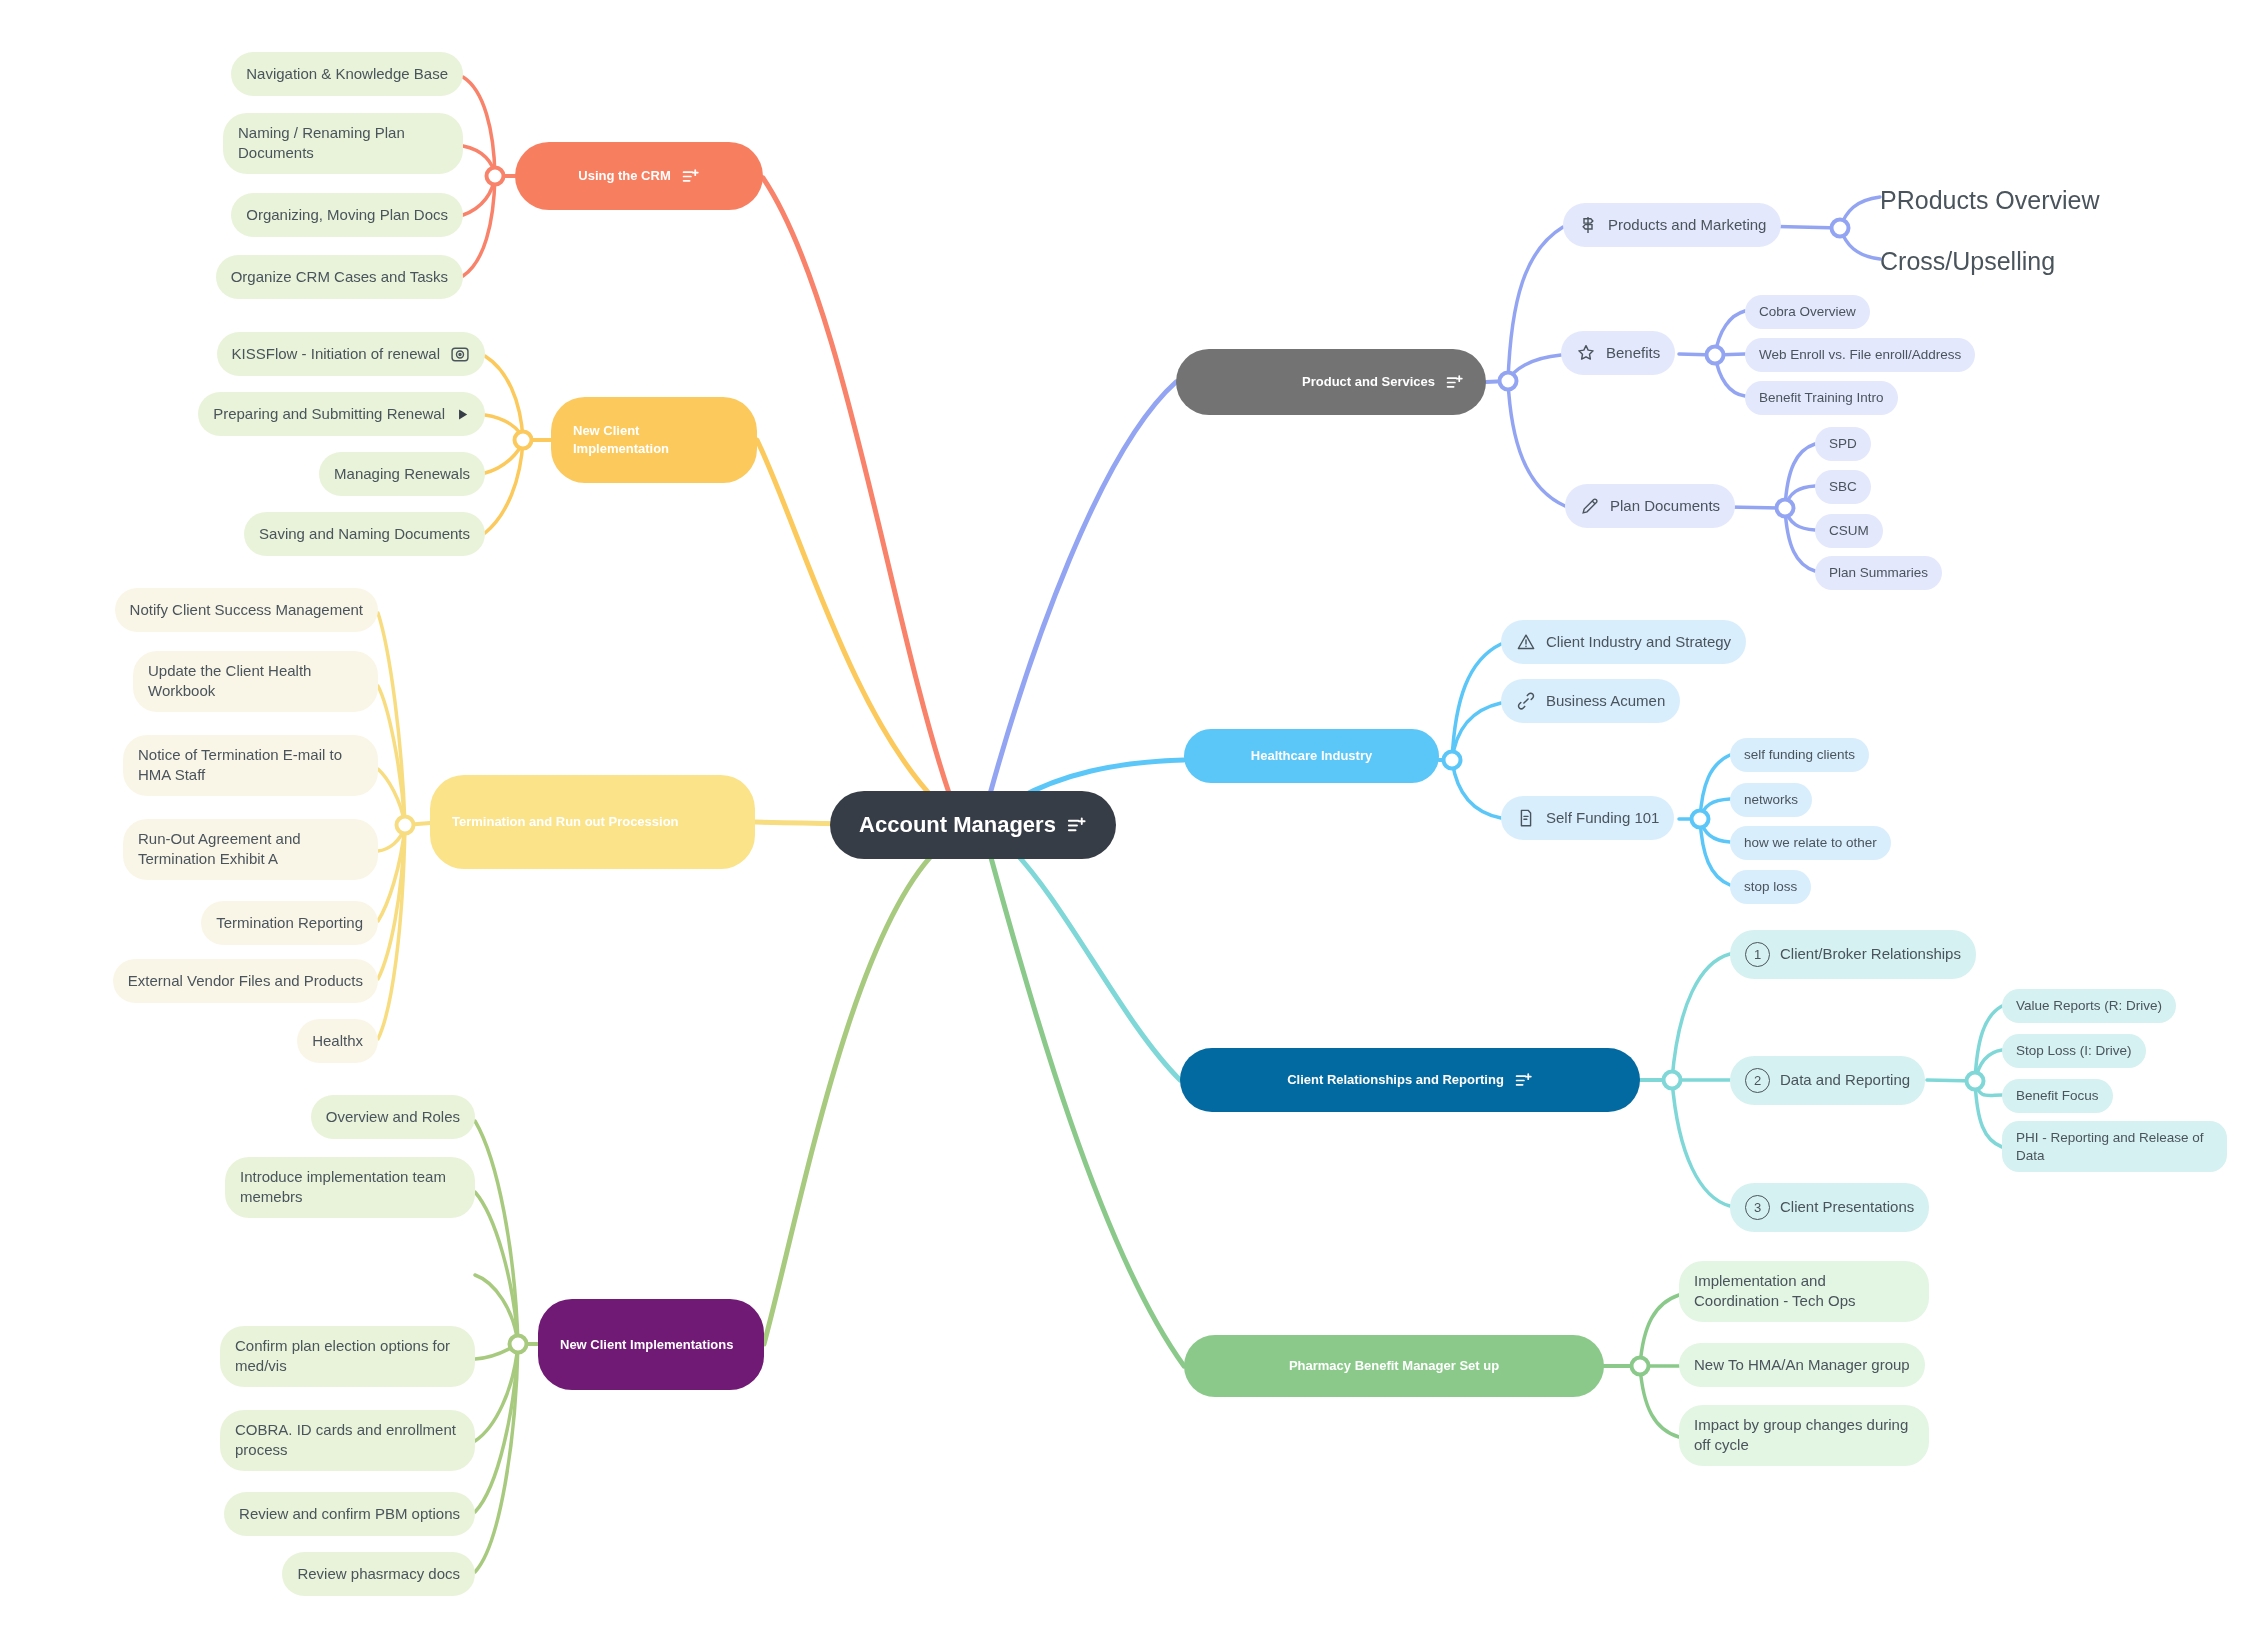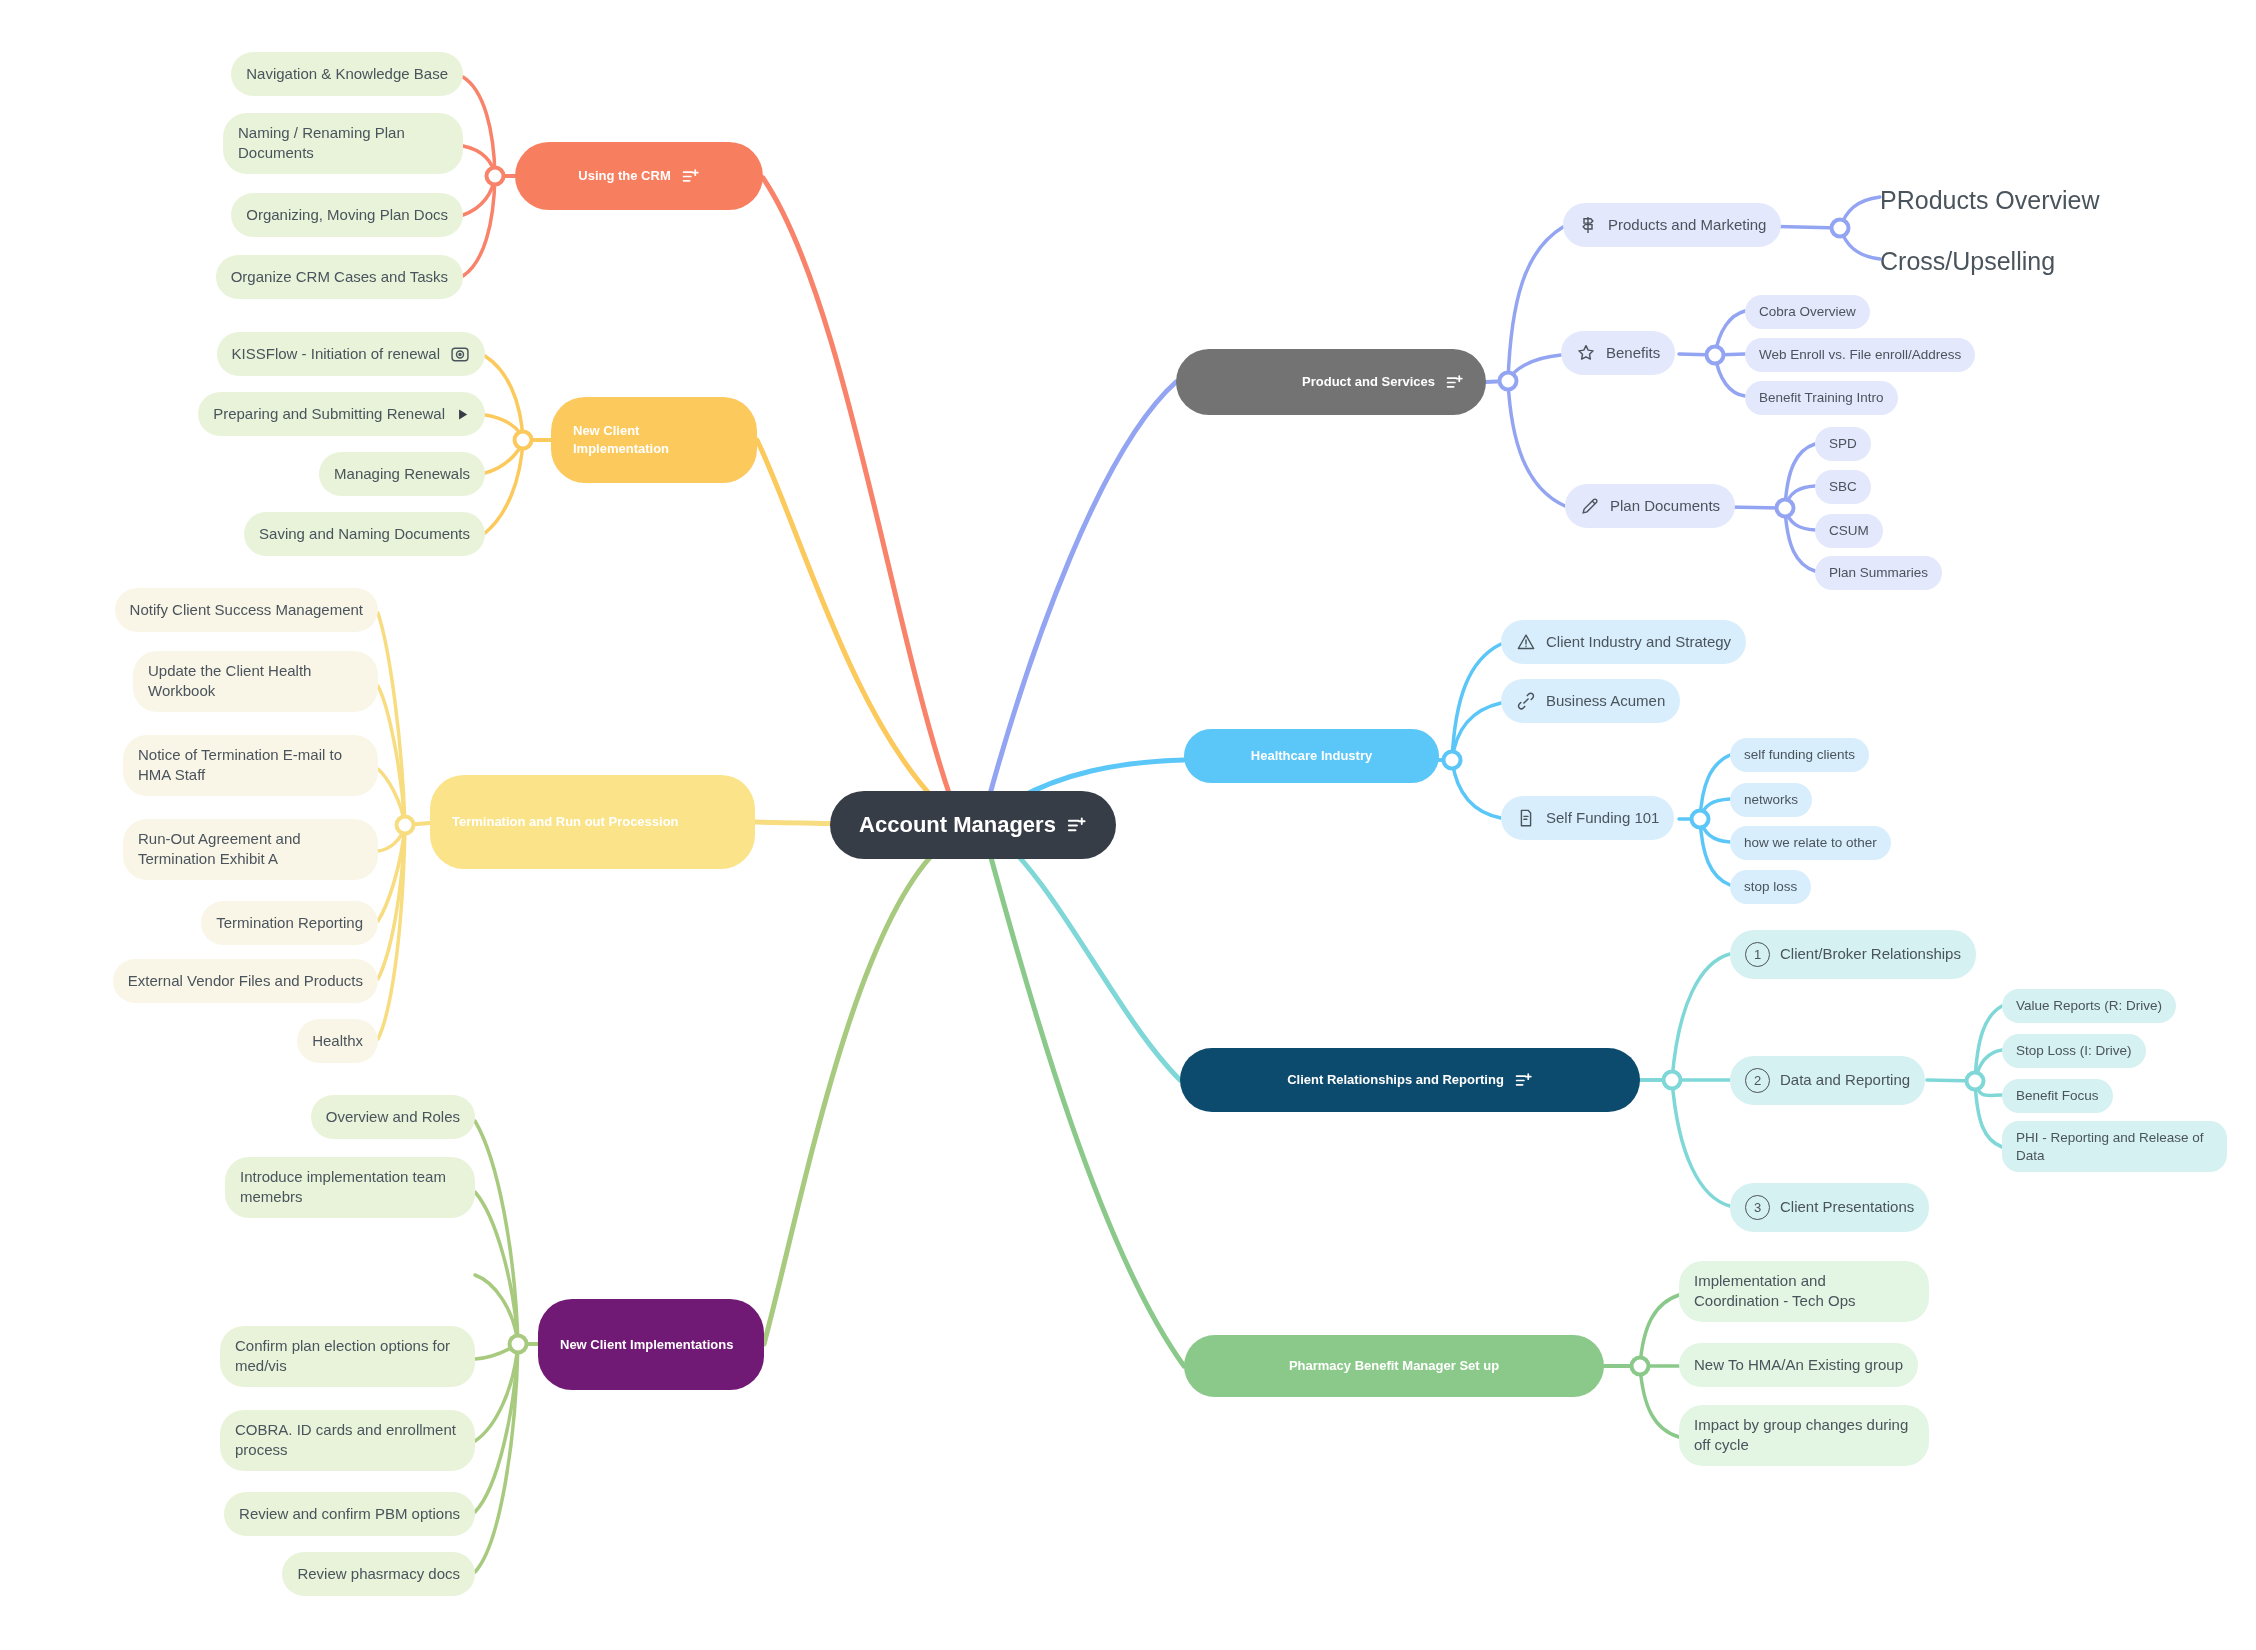--- a/index.html
+++ b/index.html
@@ -26,21 +26,21 @@
   .icon svg{display:block;}
   .badge{width:23px;height:23px;border:1.8px solid #4A545C;border-radius:50%;
          display:inline-flex;align-items:center;justify-content:center;
          font-size:13px;flex:0 0 auto;color:#4A545C;}
   .c-salmon{background:#F87E60;}
   .c-orange{background:#FBC95C;}
   .c-yellow{background:#FBE38A;}
   .c-green{background:#701a75;}
   .c-peri{background:#737373;justify-content:flex-end;}
   .c-sky{background:#5BC6F8;}
-  .c-teal{background:#0c4a6e;}
+  .c-teal{background:#0369a1;}
   .c-pgreen{background:#8BC98B;}
 </style>
 </head>
 <body>
 
 <div class="canvas">
 
   <svg id="wires" width="2256" height="1650" viewBox="0 0 2256 1650">
 
     <g fill="none" stroke-width="5" stroke-linecap="round">
@@ -334,16 +334,16 @@
   </div>
   <div class="node leaf lf-teal small-leaf" style="left:2002px;top:989px;">Value Reports (R: Drive)</div>
   <div class="node leaf lf-teal small-leaf" style="left:2002px;top:1034px;">Stop Loss (I: Drive)</div>
   <div class="node leaf lf-teal small-leaf" style="left:2002px;top:1079px;">Benefit Focus</div>
   <div class="node leaf lf-teal small-leaf" style="left:2002px;top:1121px;max-width:225px;">PHI - Reporting and Release of Data</div>
 
   <div class="node topic c-pgreen" style="left:1184px;top:1335px;width:420px;height:62px;">
     <span>Pharmacy Benefit Manager Set up</span>
   </div>
   <div class="node leaf lf-mint two" style="left:1679px;top:1261px;max-width:250px;">Implementation and Coordination - Tech Ops</div>
-  <div class="node leaf lf-mint" style="left:1679px;top:1343px;">New To HMA/An Existing group</div>
+  <div class="node leaf lf-mint" style="left:1679px;top:1343px;">New To HMA/An Manager group</div>
   <div class="node leaf lf-mint two" style="left:1679px;top:1405px;max-width:250px;">Impact by group changes during off cycle</div>
 
 </div>
 
 </body></html>

